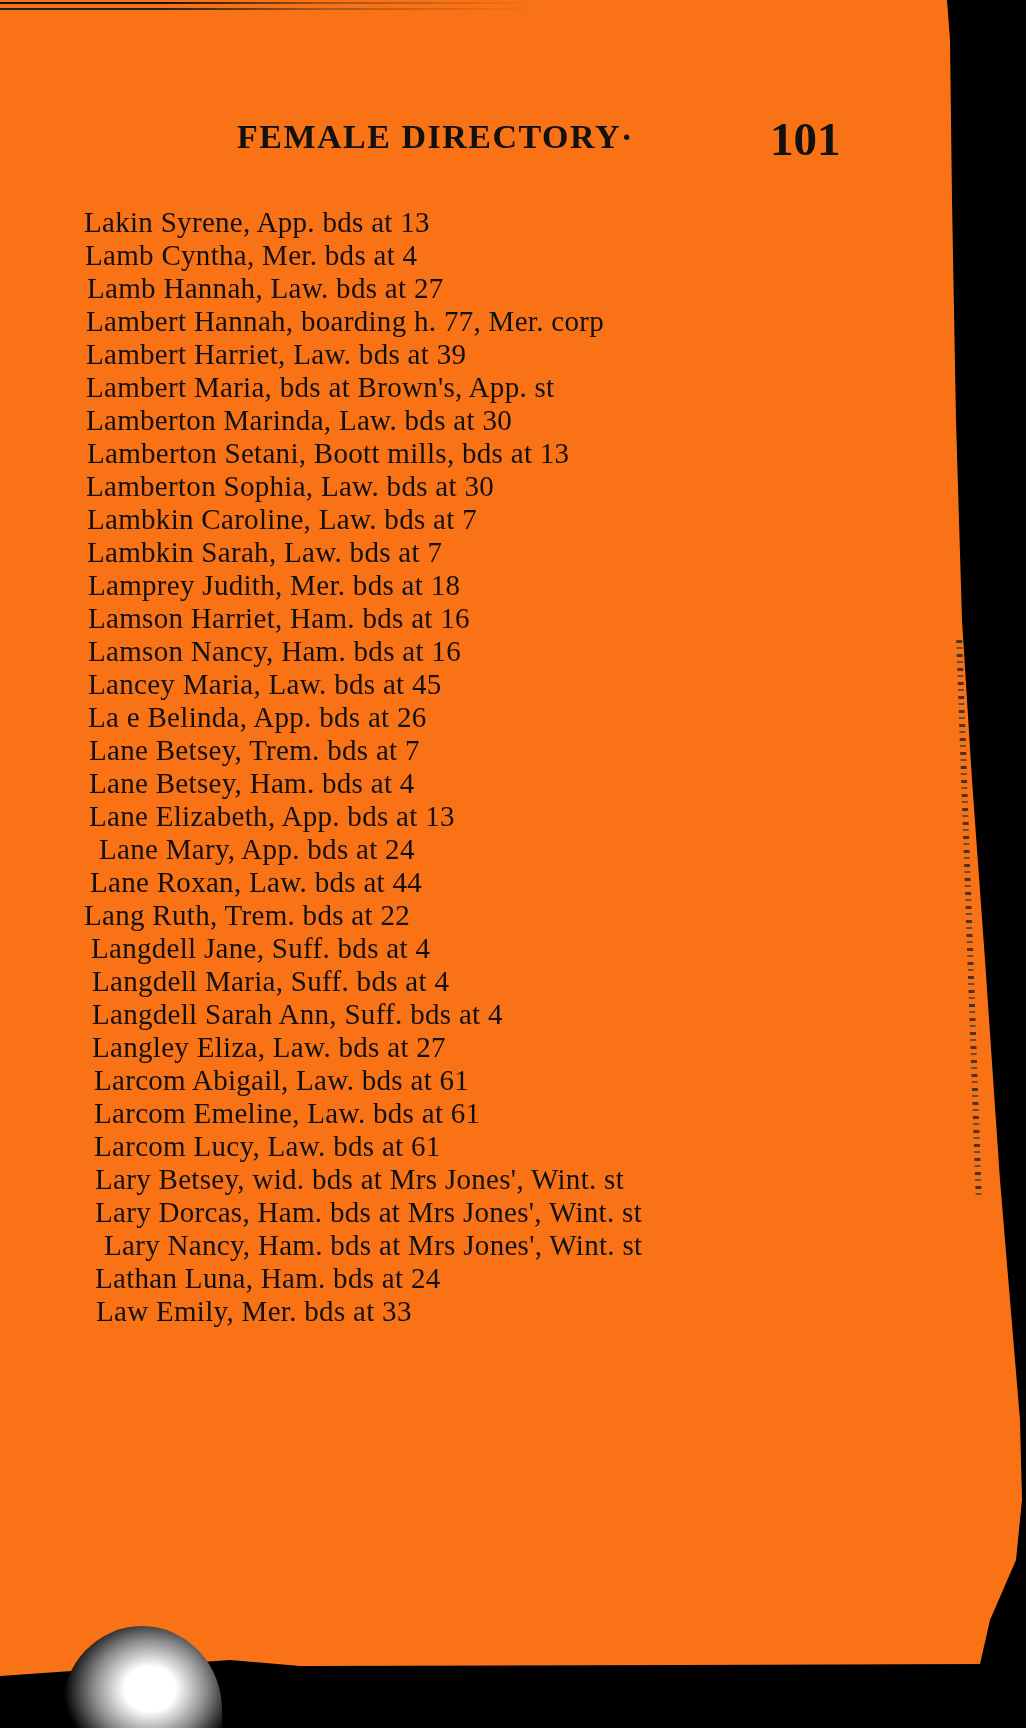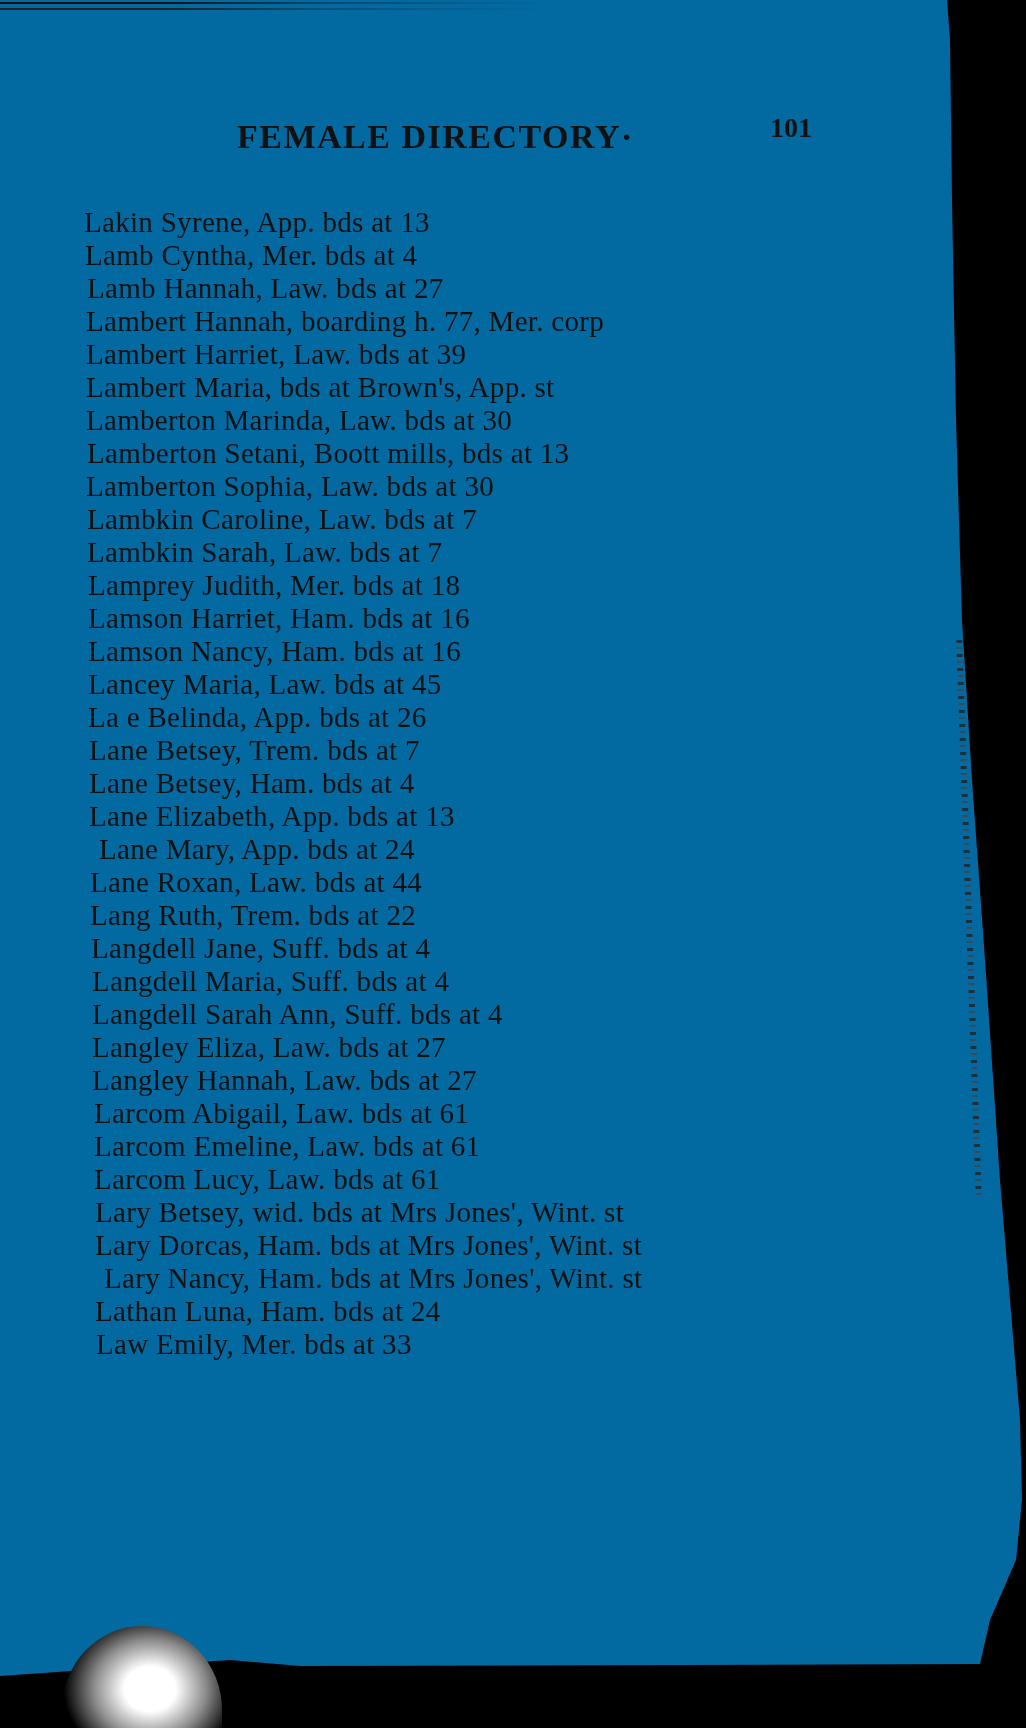--- a/index.html
+++ b/index.html
@@ -15,21 +15,21 @@
       font-family: "Liberation Serif", "DejaVu Serif", serif;
       color: #111;
     }
     
     .page {
       position: absolute;
       left: 0;
       top: 0;
       width: 1026px;
       height: 1728px;
-      background: #0369a1;
+      background: #f97316;
       clip-path: polygon(0 0, 947px 0, 950px 40px, 952px 200px, 956px 420px, 962px 620px, 972px 780px, 985px 960px, 1000px 1180px, 1010px 1300px, 1020px 1420px, 1022px 1500px, 1016px 1560px, 990px 1620px, 980px 1664px, 300px 1666px, 230px 1660px, 0 1676px);
     }
     .top-edge-noise {
       position: absolute;
       left: 0;
       top: 0;
       width: 540px;
       height: 14px;
       background:
         linear-gradient(to bottom, transparent 0px, transparent 2px, #111 2px, #111 4px, transparent 4px, transparent 8px, #222 8px, #222 10px, transparent 10px);
@@ -56,21 +56,21 @@
       font-size: 34px;
       letter-spacing: 1.5px;
       font-weight: bold;
       font-family: "Liberation Serif", "DejaVu Serif", serif;
       transform: scaleY(1.02);
     }
     .page-number {
       position: absolute;
       left: 770px;
       top: 0px;
-      font-size: 28px;
+      font-size: 47px;
       font-weight: bold;
     }
     .entries {
       position: absolute;
       left: 84px;
       top: 206px;
       width: 800px;
       margin: 0;
       padding: 0;
       list-style: none;
@@ -121,26 +121,25 @@
     <li class="entry" style="margin-left:4px">Lamprey Judith, Mer. bds at 18</li>
     <li class="entry" style="margin-left:4px">Lamson Harriet, Ham. bds at 16</li>
     <li class="entry" style="margin-left:4px">Lamson Nancy, Ham. bds at 16</li>
     <li class="entry" style="margin-left:4px">Lancey Maria, Law. bds at 45</li>
     <li class="entry" style="margin-left:4px">La e Belinda, App. bds at 26</li>
     <li class="entry" style="margin-left:5px">Lane Betsey, Trem. bds at 7</li>
     <li class="entry" style="margin-left:5px">Lane Betsey, Ham. bds at 4</li>
     <li class="entry" style="margin-left:5px">Lane Elizabeth, App. bds at 13</li>
     <li class="entry" style="margin-left:15px">Lane Mary, App. bds at 24</li>
     <li class="entry" style="margin-left:6px">Lane Roxan, Law. bds at 44</li>
-    <li class="entry" style="margin-left:6px">Lang Ruth, Trem. bds at 22</li>
+    <li class="entry" style="margin-left:0">Lang Ruth, Trem. bds at 22</li>
     <li class="entry" style="margin-left:7px">Langdell Jane, Suff. bds at 4</li>
     <li class="entry" style="margin-left:8px">Langdell Maria, Suff. bds at 4</li>
     <li class="entry" style="margin-left:8px">Langdell Sarah Ann, Suff. bds at 4</li>
     <li class="entry" style="margin-left:8px">Langley Eliza, Law. bds at 27</li>
-    <li class="entry" style="margin-left:8px">Langley Hannah, Law. bds at 27</li>
     <li class="entry" style="margin-left:10px">Larcom Abigail, Law. bds at 61</li>
     <li class="entry" style="margin-left:10px">Larcom Emeline, Law. bds at 61</li>
     <li class="entry" style="margin-left:10px">Larcom Lucy, Law. bds at 61</li>
     <li class="entry" style="margin-left:11px">Lary Betsey, wid. bds at Mrs Jones', Wint. st</li>
     <li class="entry" style="margin-left:11px">Lary Dorcas, Ham. bds at Mrs Jones', Wint. st</li>
     <li class="entry" style="margin-left:20px">Lary Nancy, Ham. bds at Mrs Jones', Wint. st</li>
     <li class="entry" style="margin-left:11px">Lathan Luna, Ham. bds at 24</li>
     <li class="entry" style="margin-left:12px">Law Emily, Mer. bds at 33</li>
   </ul>
 </div>

